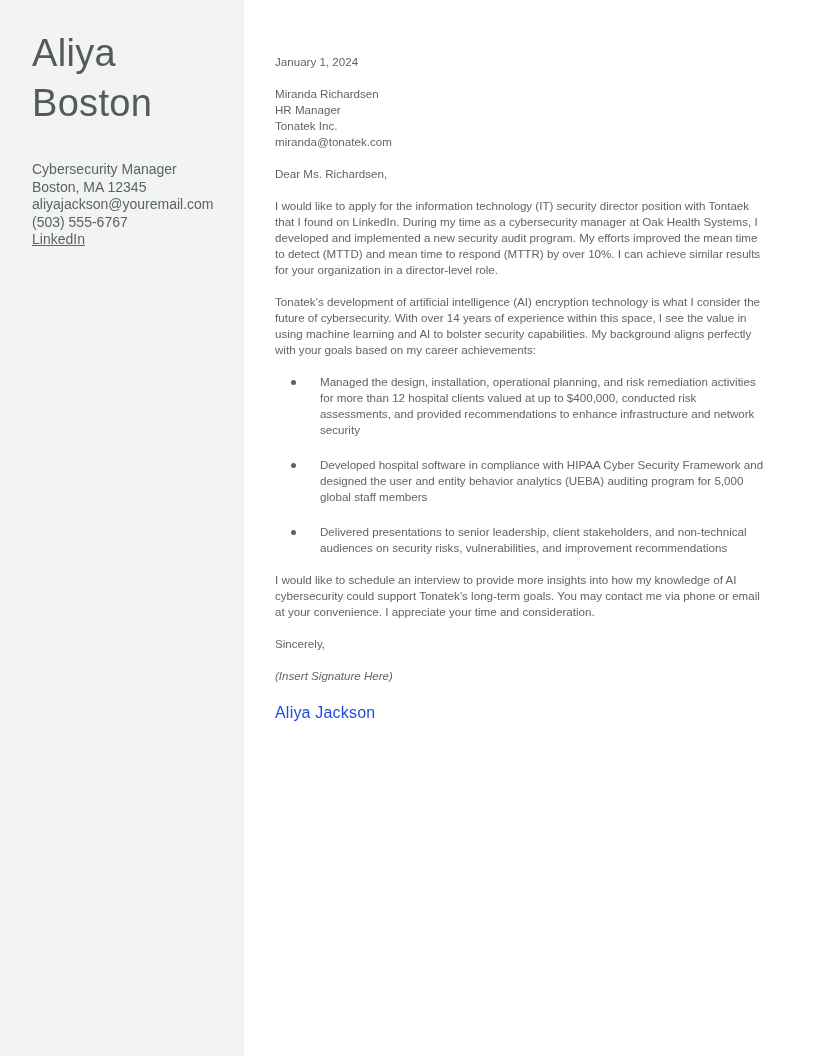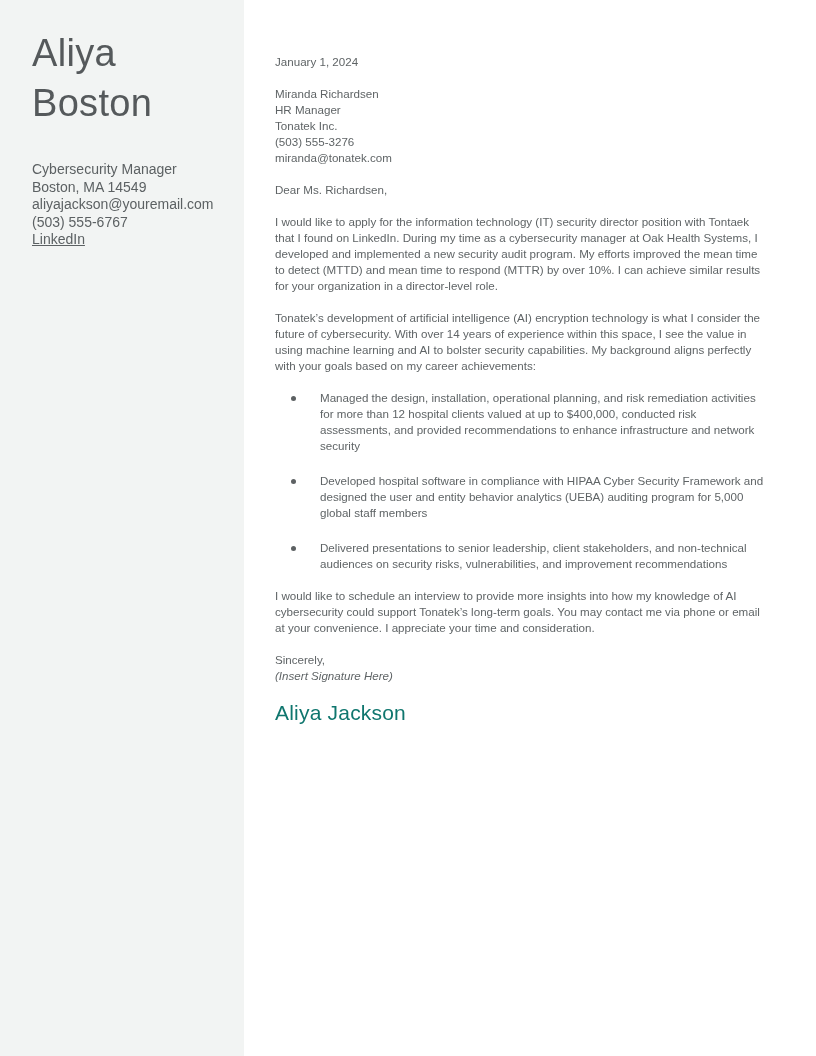--- a/index.html
+++ b/index.html
@@ -62,59 +62,58 @@
     padding-left: 45px;
   }
   ul.achievements li + li { margin-top: 19px; }
   ul.achievements .bullet {
     position: absolute;
     left: 16px; top: 5.5px;
     width: 5px; height: 5px;
     border-radius: 50%;
     background: #5d6163;
   }
-  .sign-off { }
+  .sign-off { margin-bottom: 16px; }
   .sig-placeholder {
     font-style: italic;
     margin-bottom: 16px;
   }
   .sig-name {
-    font-size: 21px;
+    font-size: 16px;
     line-height: 26px;
-    color: #0f766e;
+    color: #1d4ed8;
     letter-spacing: 0.2px;
   }
 </style>
 </head>
 <body>
 
 <div class="page">
 
   <aside class="sidebar">
     <h1 class="name">
       <span>Aliya</span>
       <span>Boston</span>
     </h1>
     <div class="contact">
       <div>Cybersecurity Manager</div>
-      <div>Boston, MA 14549</div>
+      <div>Boston, MA 12345</div>
       <div>aliyajackson@youremail.com</div>
       <div>(503) 555-6767</div>
       <div><a class="linkedin" href="#">LinkedIn</a></div>
     </div>
   </aside>
 
   <main class="letter">
     <div class="block">January 1, 2024</div>
 
     <div class="block">
       <div>Miranda Richardsen</div>
       <div>HR Manager</div>
       <div>Tonatek Inc.</div>
-      <div>(503) 555-3276</div>
       <div>miranda@tonatek.com</div>
     </div>
 
     <div class="block">Dear Ms. Richardsen,</div>
 
     <p>I would like to apply for the information technology (IT) security director position with Tontaek that I found on LinkedIn. During my time as a cybersecurity manager at Oak Health Systems, I developed and implemented a new security audit program. My efforts improved the mean time to detect (MTTD) and mean time to respond (MTTR) by over 10%. I can achieve similar results for your organization in a director-level role.</p>
 
     <p>Tonatek’s development of artificial intelligence (AI) encryption technology is what I consider the future of cybersecurity. With over 14 years of experience within this space, I see the value in using machine learning and AI to bolster security capabilities. My background aligns perfectly with your goals based on my career achievements:</p>
 
     <ul class="achievements">

